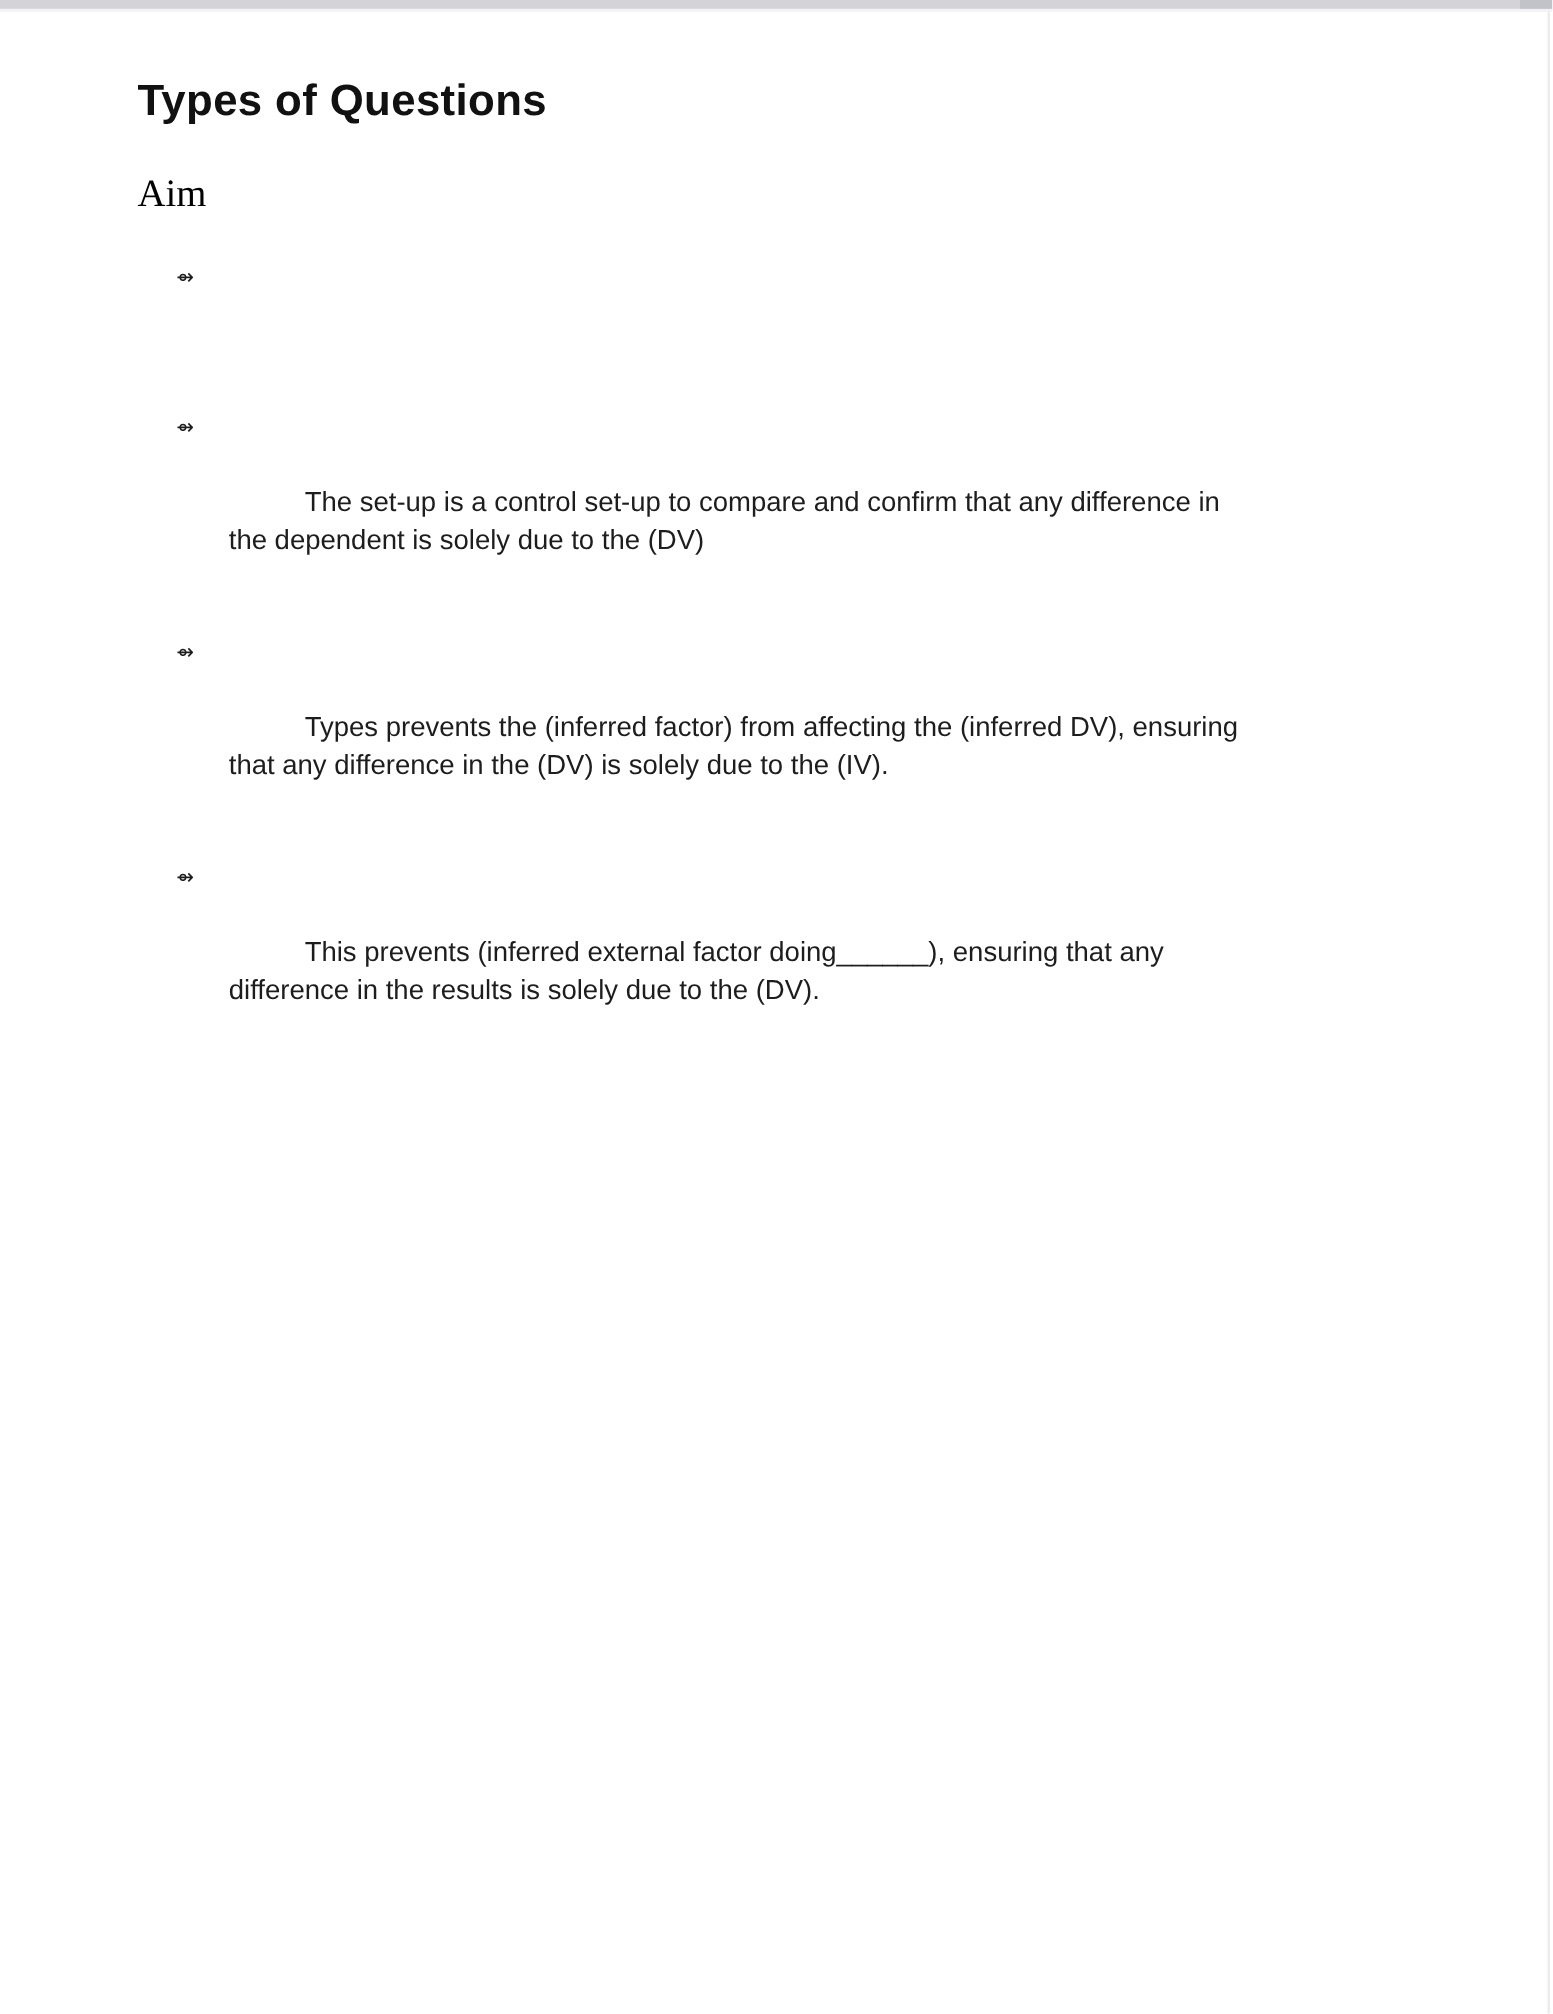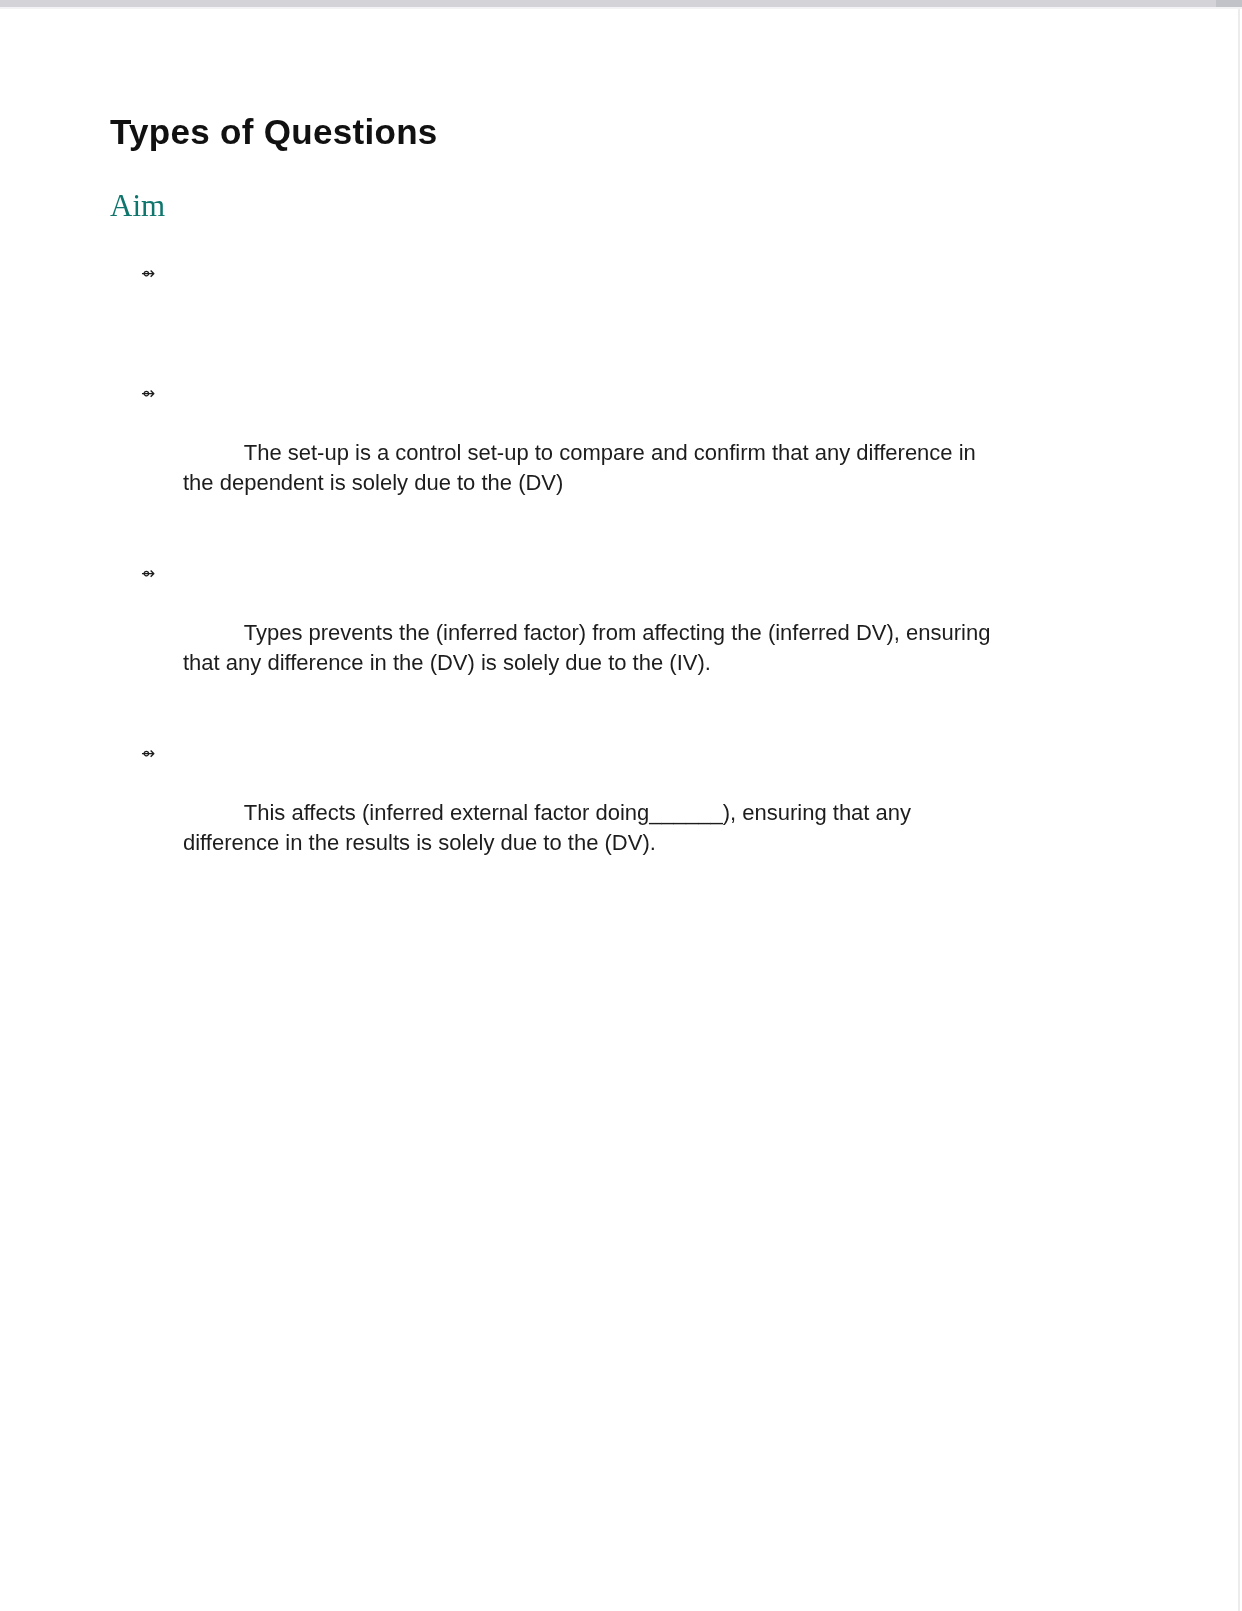--- a/index.html
+++ b/index.html
@@ -25,40 +25,40 @@
     background: #c2c2c9;
   }
   .right-edge-line {
     position: absolute;
     top: 9px; bottom: 0; right: 2px;
     width: 2px;
     background: #ececec;
   }
   .page {
     position: relative;
-    padding: 110px 110px 0 110px;
+    padding: 59px 110px 0 110px;
     color: #161616;
   }
   h1.doc-title {
     margin: 0;
     font-family: "Liberation Sans", sans-serif;
     font-weight: 700;
     font-size: 35px;
     line-height: 44px;
     letter-spacing: 0.3px;
     color: #111111;
     white-space: pre;
   }
   h2.section-heading {
     margin: 30px 0 0 0;
     font-family: "Liberation Serif", serif;
     font-weight: 400;
     font-size: 31px;
     line-height: 44px;
-    color: #0f766e;
+    color: #000000;
     white-space: pre;
   }
   ul.bullet-list {
     list-style: none;
     margin: 30px 0 0 0;
     padding: 0;
   }
   li.bullet-item {
     position: relative;
     padding-left: 73px;
@@ -117,20 +117,20 @@
           <span class="bullet-text">Types prevents the (inferred factor) from affecting the (inferred DV), ensuring
 that any difference in the (DV) is solely due to the (IV).</span>
         </li>
       </ul>
     </section>
 
     <section>
       <ul class="bullet-list">
         <li class="bullet-item">
           <span class="bullet-marker">⇴</span>
-          <span class="bullet-text">This affects (inferred external factor doing______), ensuring that any
+          <span class="bullet-text">This prevents (inferred external factor doing______), ensuring that any
 difference in the results is solely due to the (DV).</span>
         </li>
       </ul>
     </section>
 
   </div>
 </div>
 
 </body></html>

